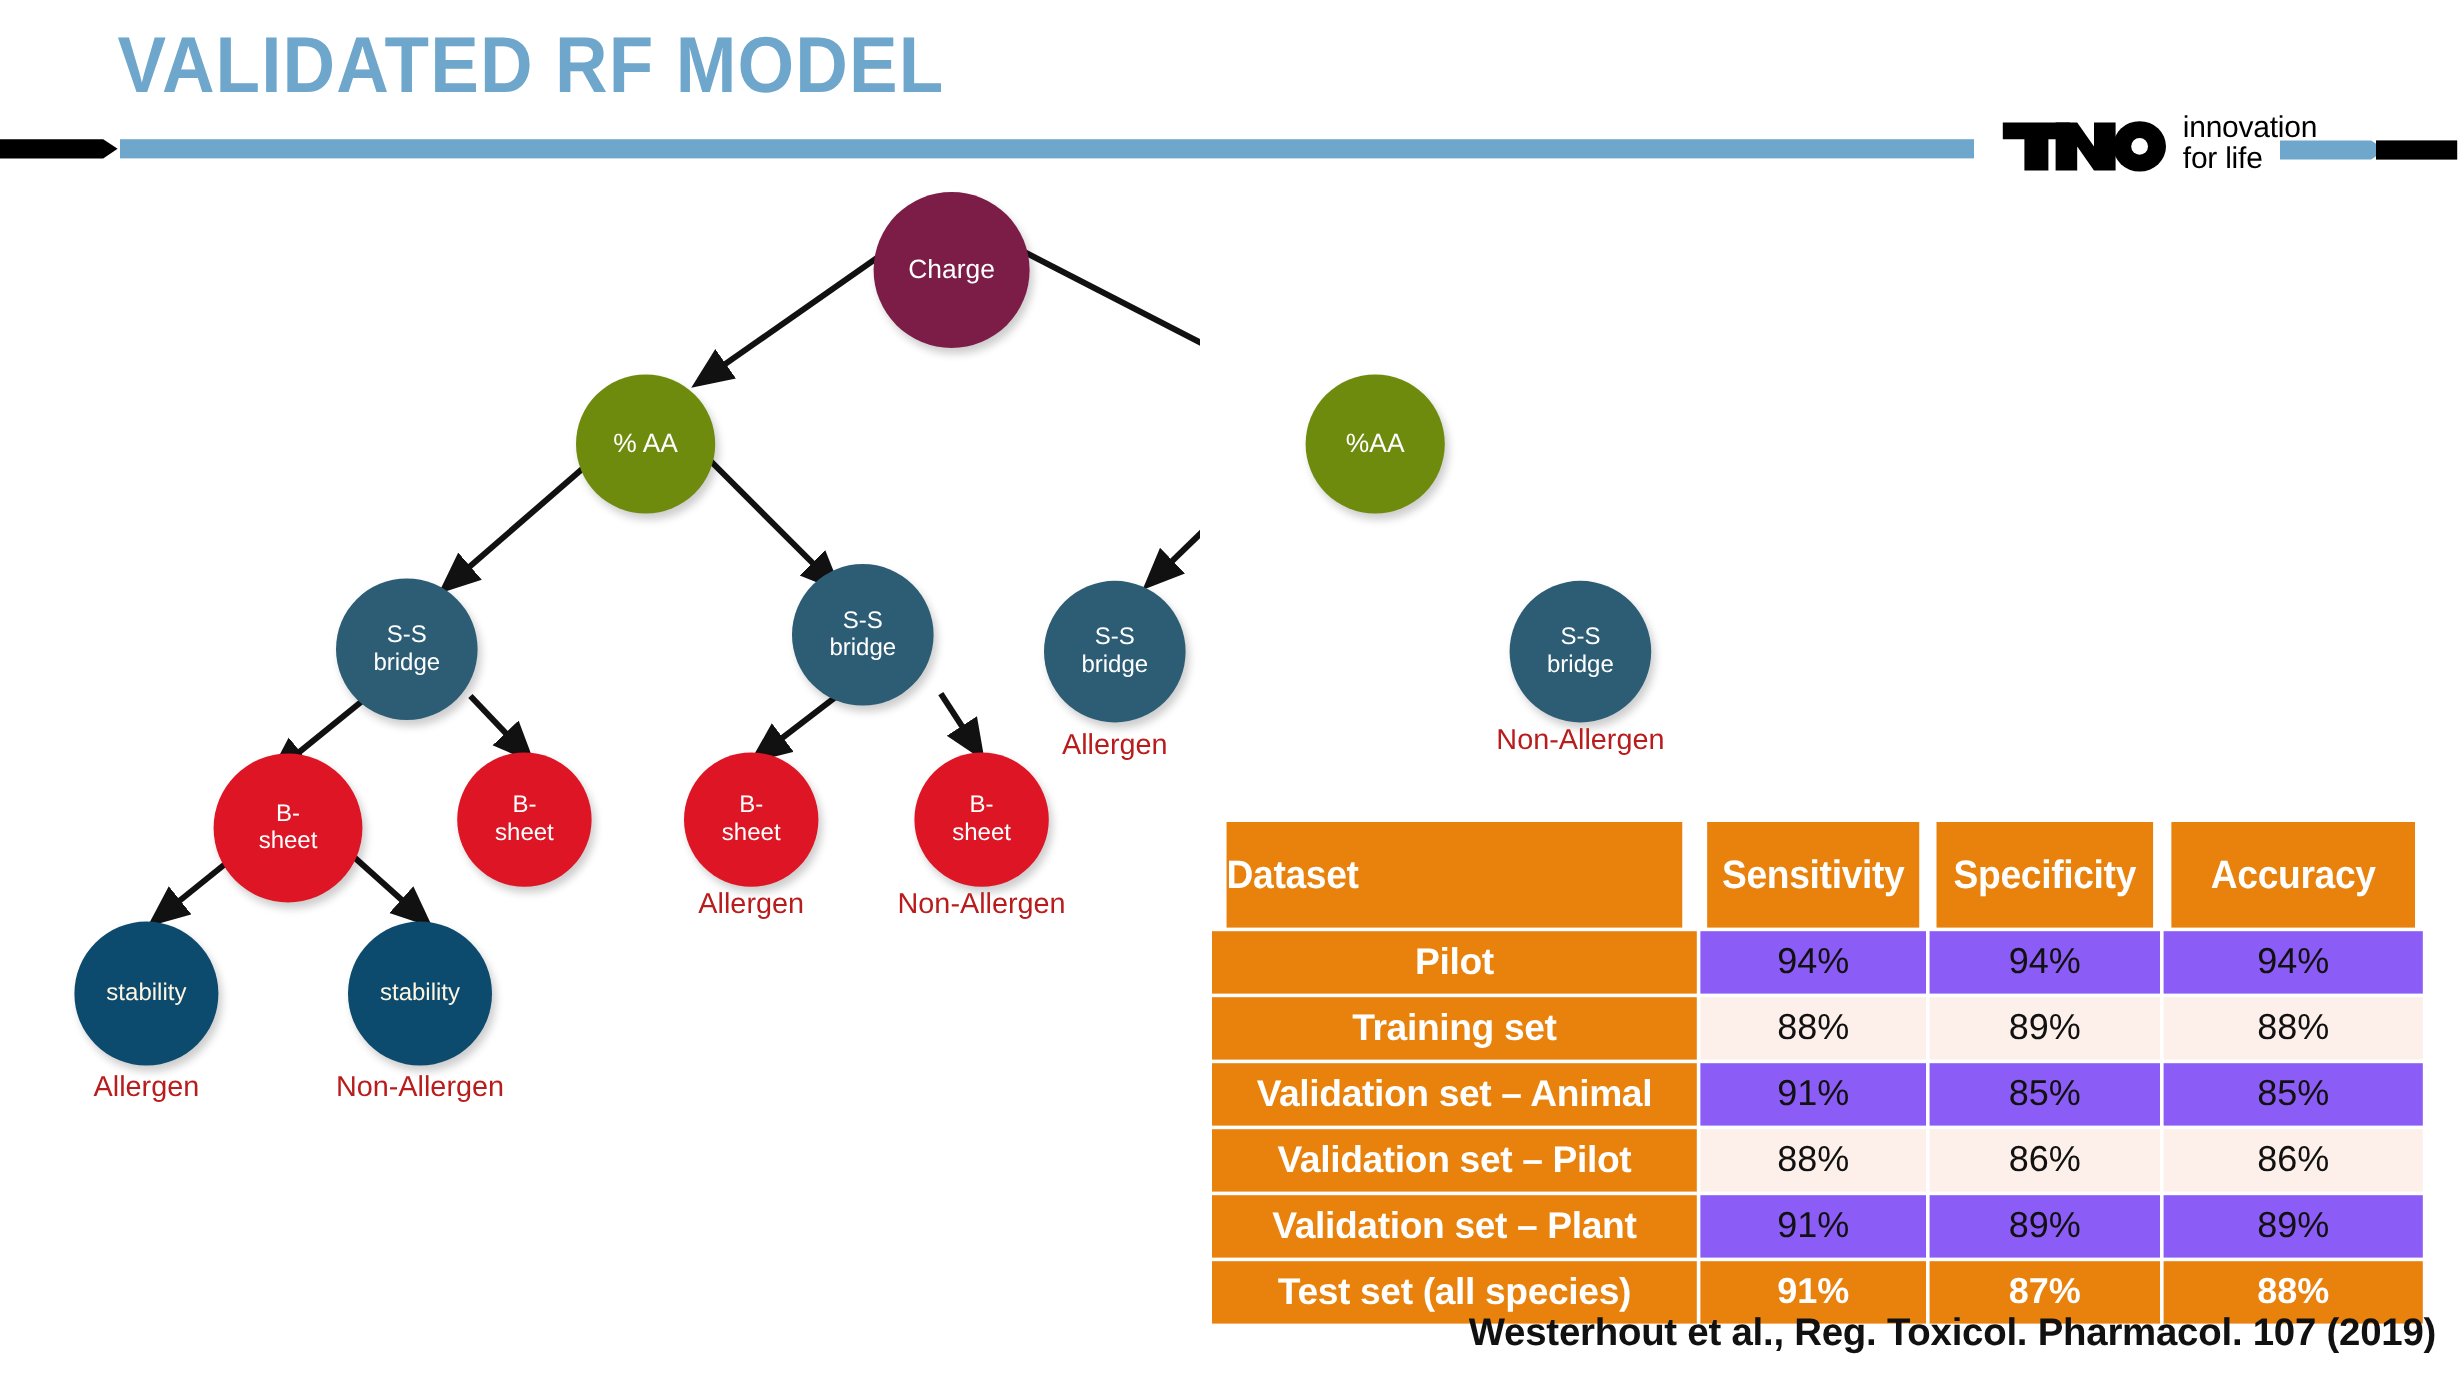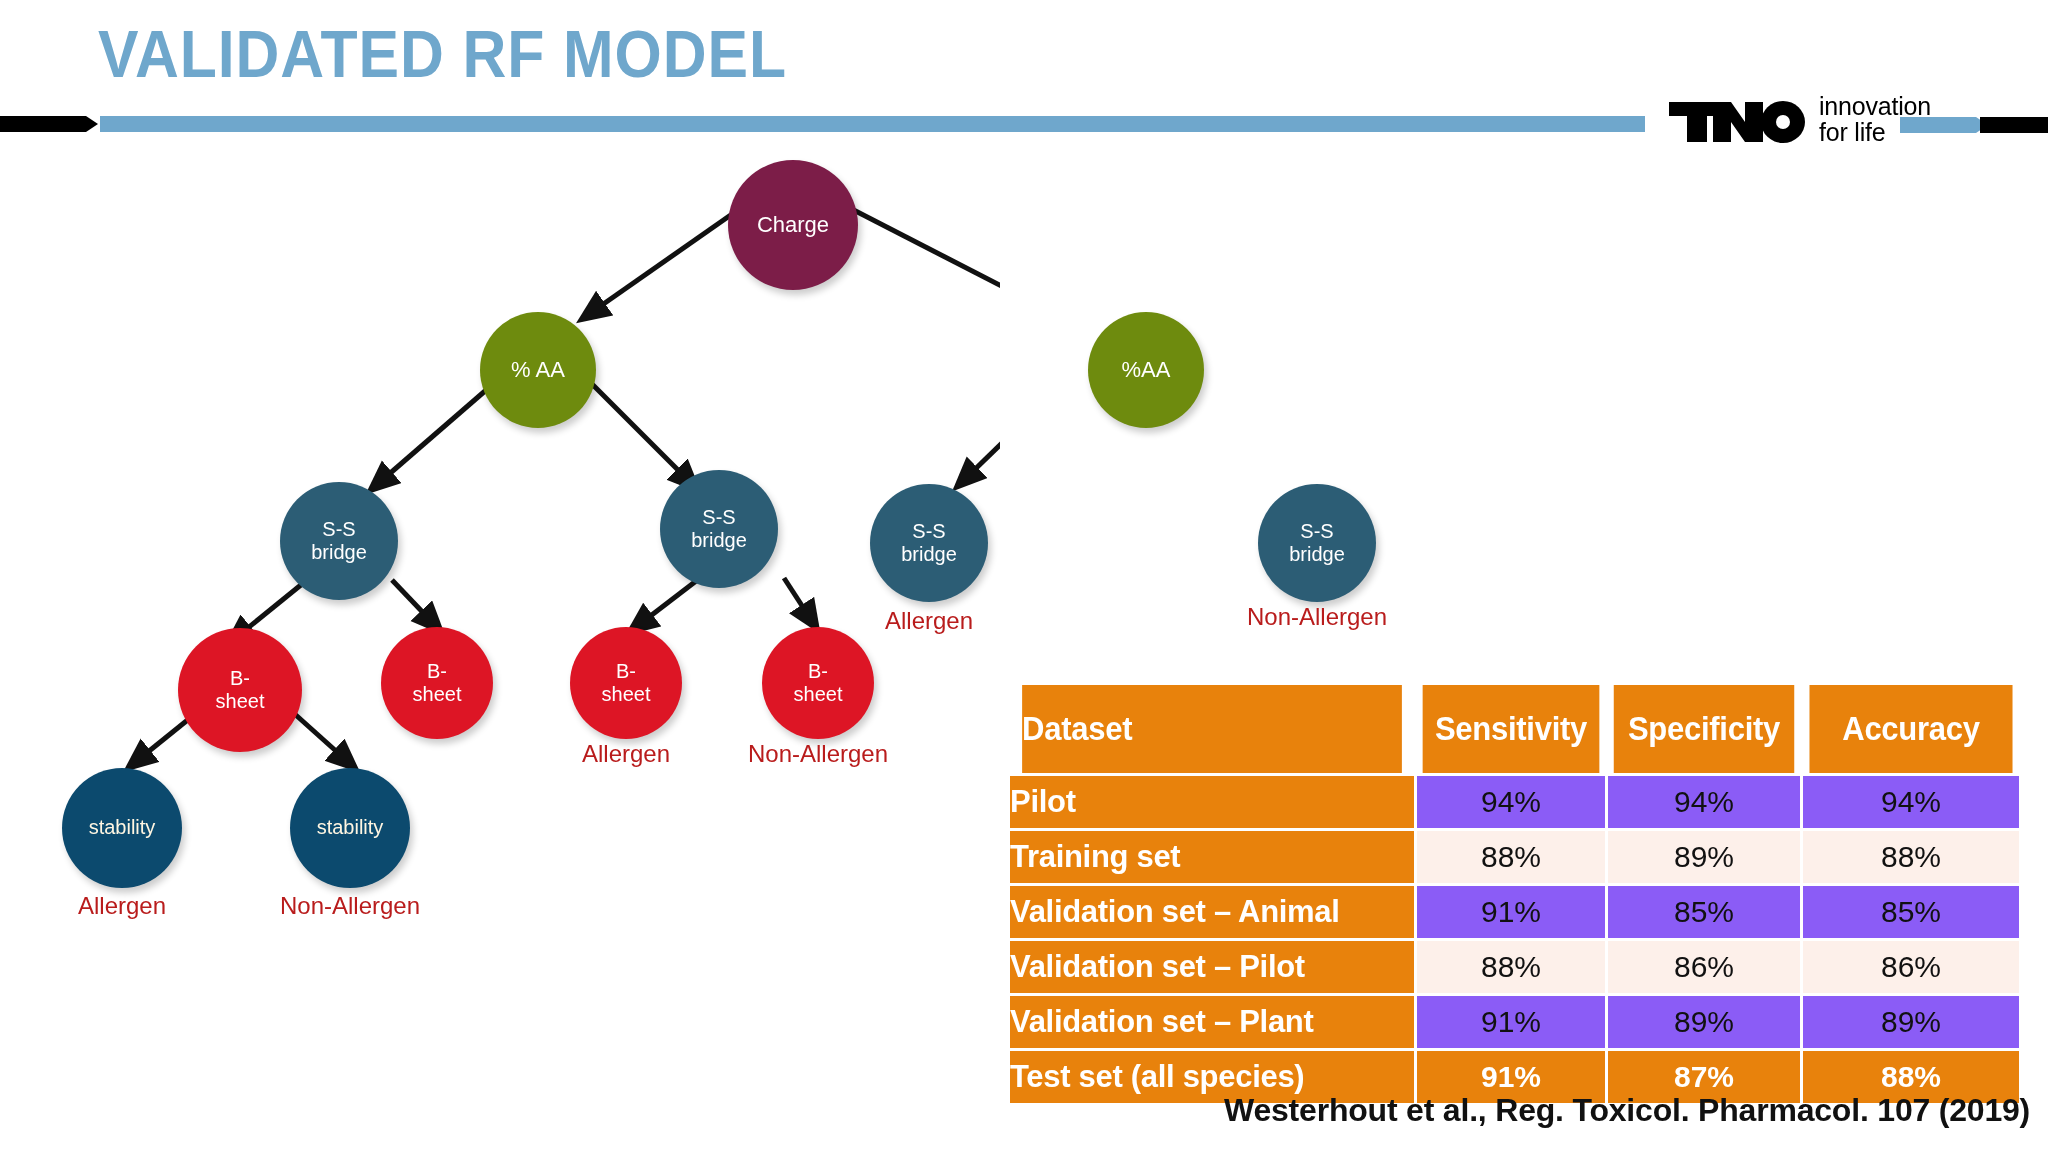--- a/index.html
+++ b/index.html
@@ -138,21 +138,21 @@
   .th-left  { text-align: left;   padding-left: 14px; }
   .th-num   { text-align: center; }
 
   .row-label {
     background: #E8820C;
     color: #ffffff;
     font-family: "Liberation Sans", sans-serif;
     font-size: 31px;
     font-weight: bold;
     height: 52px;
-    text-align: left;
+    text-align: center;
     padding-left: 14px;
     vertical-align: middle;
     letter-spacing: -0.3px;
   }
   .val-cell {
     font-family: "Liberation Sans", sans-serif;
     font-size: 30px;
     color: #111111;
     text-align: center;
     height: 52px;

